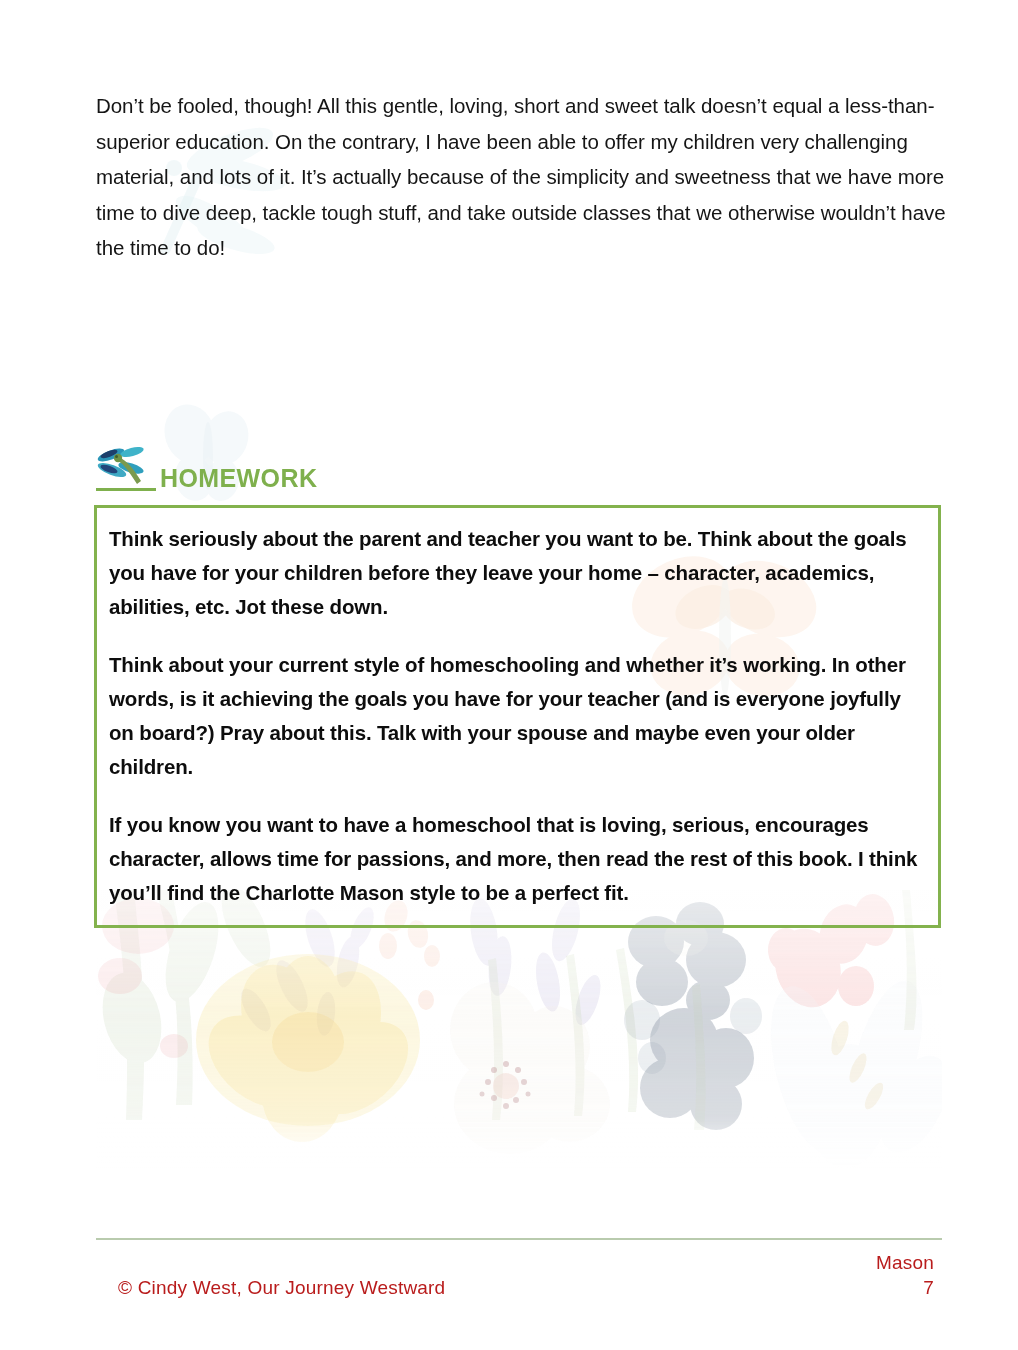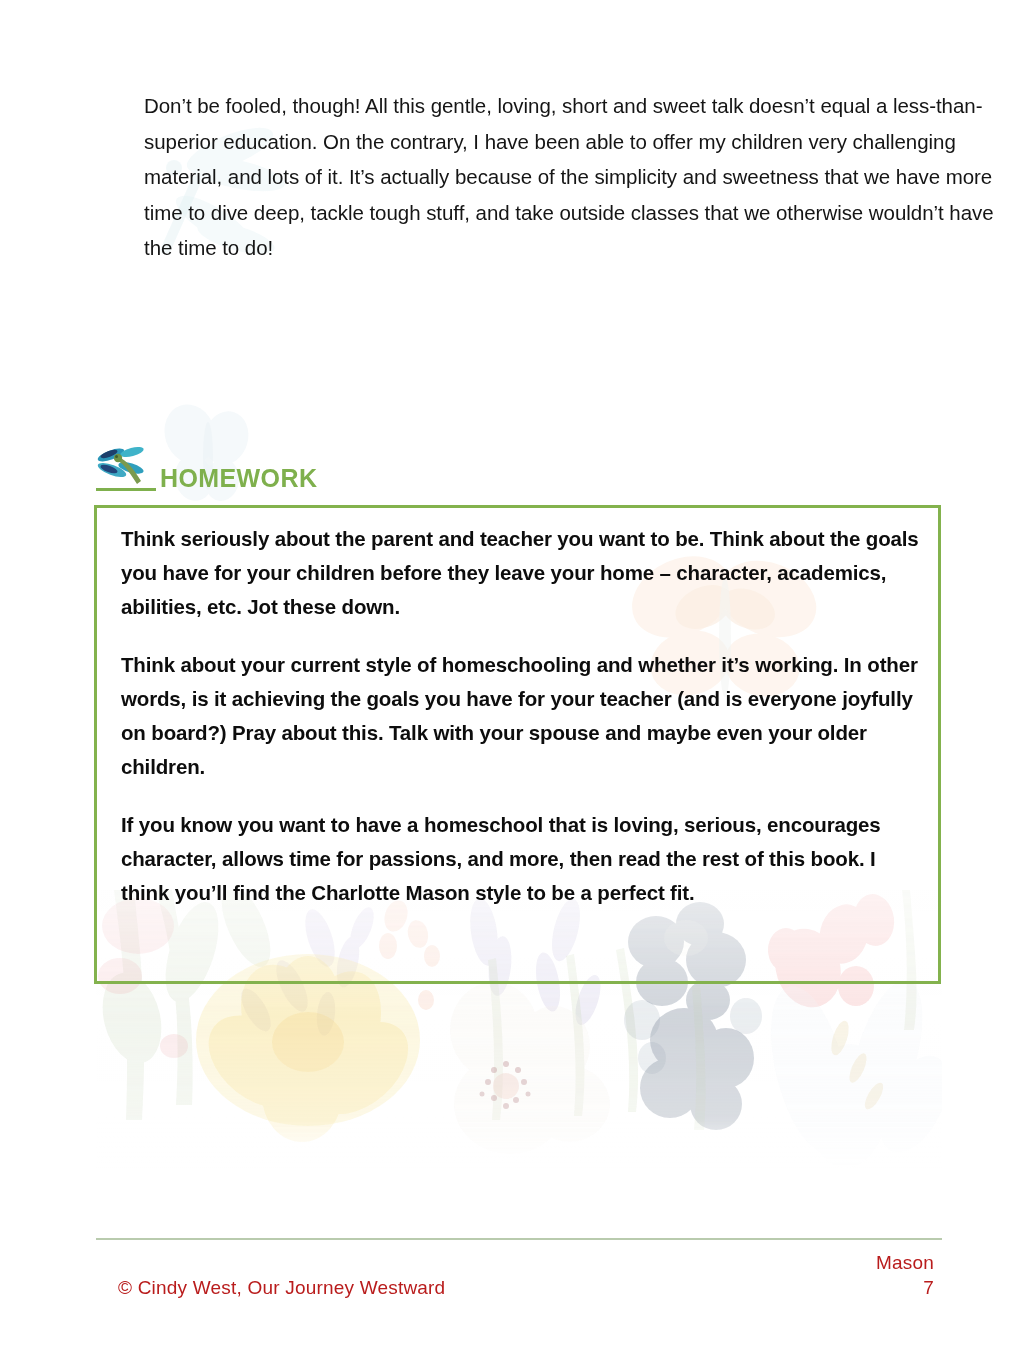--- a/index.html
+++ b/index.html
@@ -75,21 +75,21 @@
     letter-spacing: -0.05px;
     font-weight: 400;
   }
 
   .para-block {
     position: absolute;
     left: 96px;
     width: 850px;
     z-index: 2;
   }
-  #para1 { top: 88px; margin-left: 48px; }
+  #para1 { top: 88px; }
   #para2 { top: 275px; }
 
   
   .hw-heading-wrap {
     position: absolute;
     left: 96px;
     top: 440px;
     z-index: 3;
     display: flex;
     align-items: flex-end;
@@ -123,26 +123,26 @@
     top: 2px;
   }
   .hw-title::first-letter { font-size: 35px; }
 
   
   .hw-box {
     position: absolute;
     left: 94px;
     top: 505px;
     width: 847px;
-    height: 479px;
+    height: 423px;
     box-sizing: border-box;
     border: 3px solid #83b24d;
     background: transparent;
     z-index: 2;
-    padding: 14px 18px 10px 24px;
+    padding: 14px 18px 10px 12px;
   }
   .hw-box-inner {
     position: relative;
     z-index: 3;
   }
   p.hw-para {
     margin: 0 0 24px 0;
     font-size: 20.5px;
     line-height: 34px;
     font-weight: 700;

